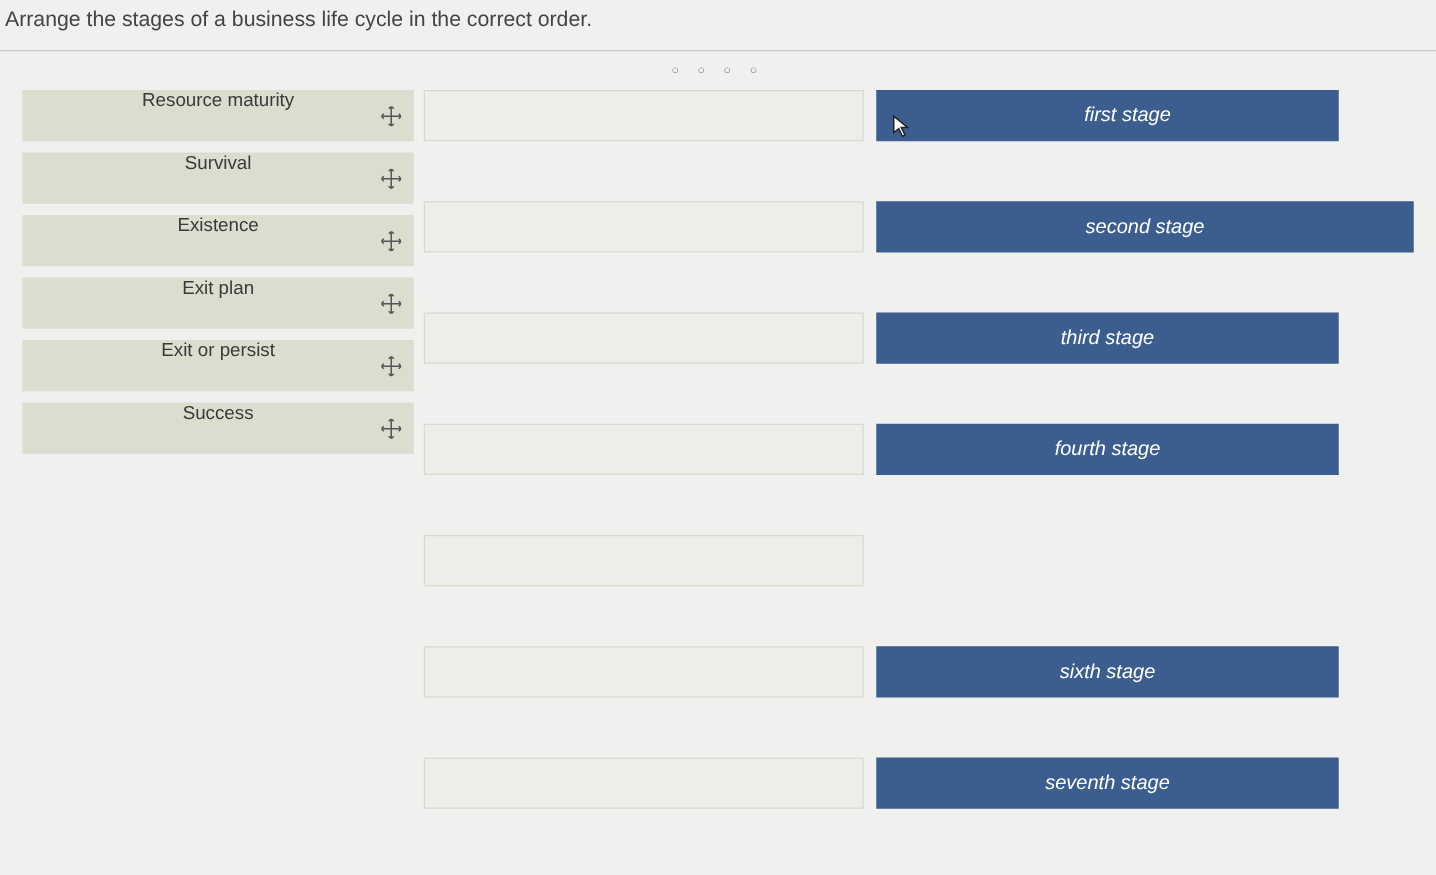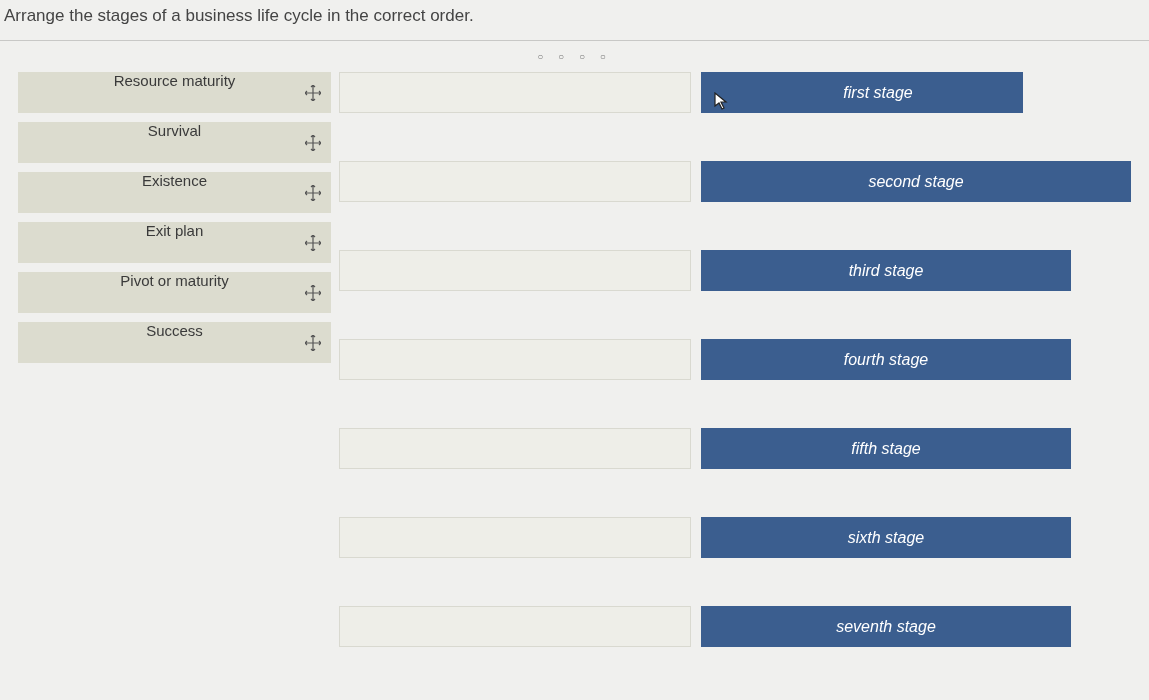--- a/index.html
+++ b/index.html
@@ -141,57 +141,56 @@
       </div>
       <div class="draggable">
         <span>Exit plan</span>
         <span class="move-icon">
           <svg viewBox="0 0 16 16" fill="none" stroke="#555" stroke-width="1.2">
             <path d="M8 0v16M0 8h16M8 0l-2 2M8 0l2 2M8 16l-2-2M8 16l2-2M0 8l2-2M0 8l2 2M16 8l-2-2M16 8l-2 2"></path>
           </svg>
         </span>
       </div>
       <div class="draggable">
-        <span>Pivot or maturity</span>
+        <span>Exit or persist</span>
         <span class="move-icon">
           <svg viewBox="0 0 16 16" fill="none" stroke="#555" stroke-width="1.2">
             <path d="M8 0v16M0 8h16M8 0l-2 2M8 0l2 2M8 16l-2-2M8 16l2-2M0 8l2-2M0 8l2 2M16 8l-2-2M16 8l-2 2"></path>
           </svg>
         </span>
       </div>
       <div class="draggable">
         <span>Success</span>
         <span class="move-icon">
           <svg viewBox="0 0 16 16" fill="none" stroke="#555" stroke-width="1.2">
             <path d="M8 0v16M0 8h16M8 0l-2 2M8 0l2 2M8 16l-2-2M8 16l2-2M0 8l2-2M0 8l2 2M16 8l-2-2M16 8l-2 2"></path>
           </svg>
         </span>
       </div>
     </div>
 
     <div style="display:flex;flex-direction:column;">
       <div class="slot-pair">
         <div class="mid-slot"></div>
-        <div class="stage-label" style="width:322px;margin-left:10px;padding-left:32px;">first stage</div>
+        <div class="stage-label" style="width:370px;margin-left:10px;padding-left:32px;">first stage</div>
       </div>
       <div class="slot-pair">
         <div class="mid-slot"></div>
         <div class="stage-label" style="width:430px;margin-left:10px;">second stage</div>
       </div>
       <div class="slot-pair">
         <div class="mid-slot"></div>
         <div class="stage-label" style="width:370px;margin-left:10px;">third stage</div>
       </div>
       <div class="slot-pair">
         <div class="mid-slot"></div>
         <div class="stage-label" style="width:370px;margin-left:10px;">fourth stage</div>
       </div>
       <div class="slot-pair">
         <div class="mid-slot"></div>
-        <div class="stage-label" style="width:370px;margin-left:10px;">fifth stage</div>
       </div>
       <div class="slot-pair">
         <div class="mid-slot"></div>
         <div class="stage-label" style="width:370px;margin-left:10px;">sixth stage</div>
       </div>
       <div class="slot-pair" style="margin-bottom:10px;">
         <div class="mid-slot"></div>
         <div class="stage-label" style="width:370px;margin-left:10px;">seventh stage</div>
       </div>
     </div>

